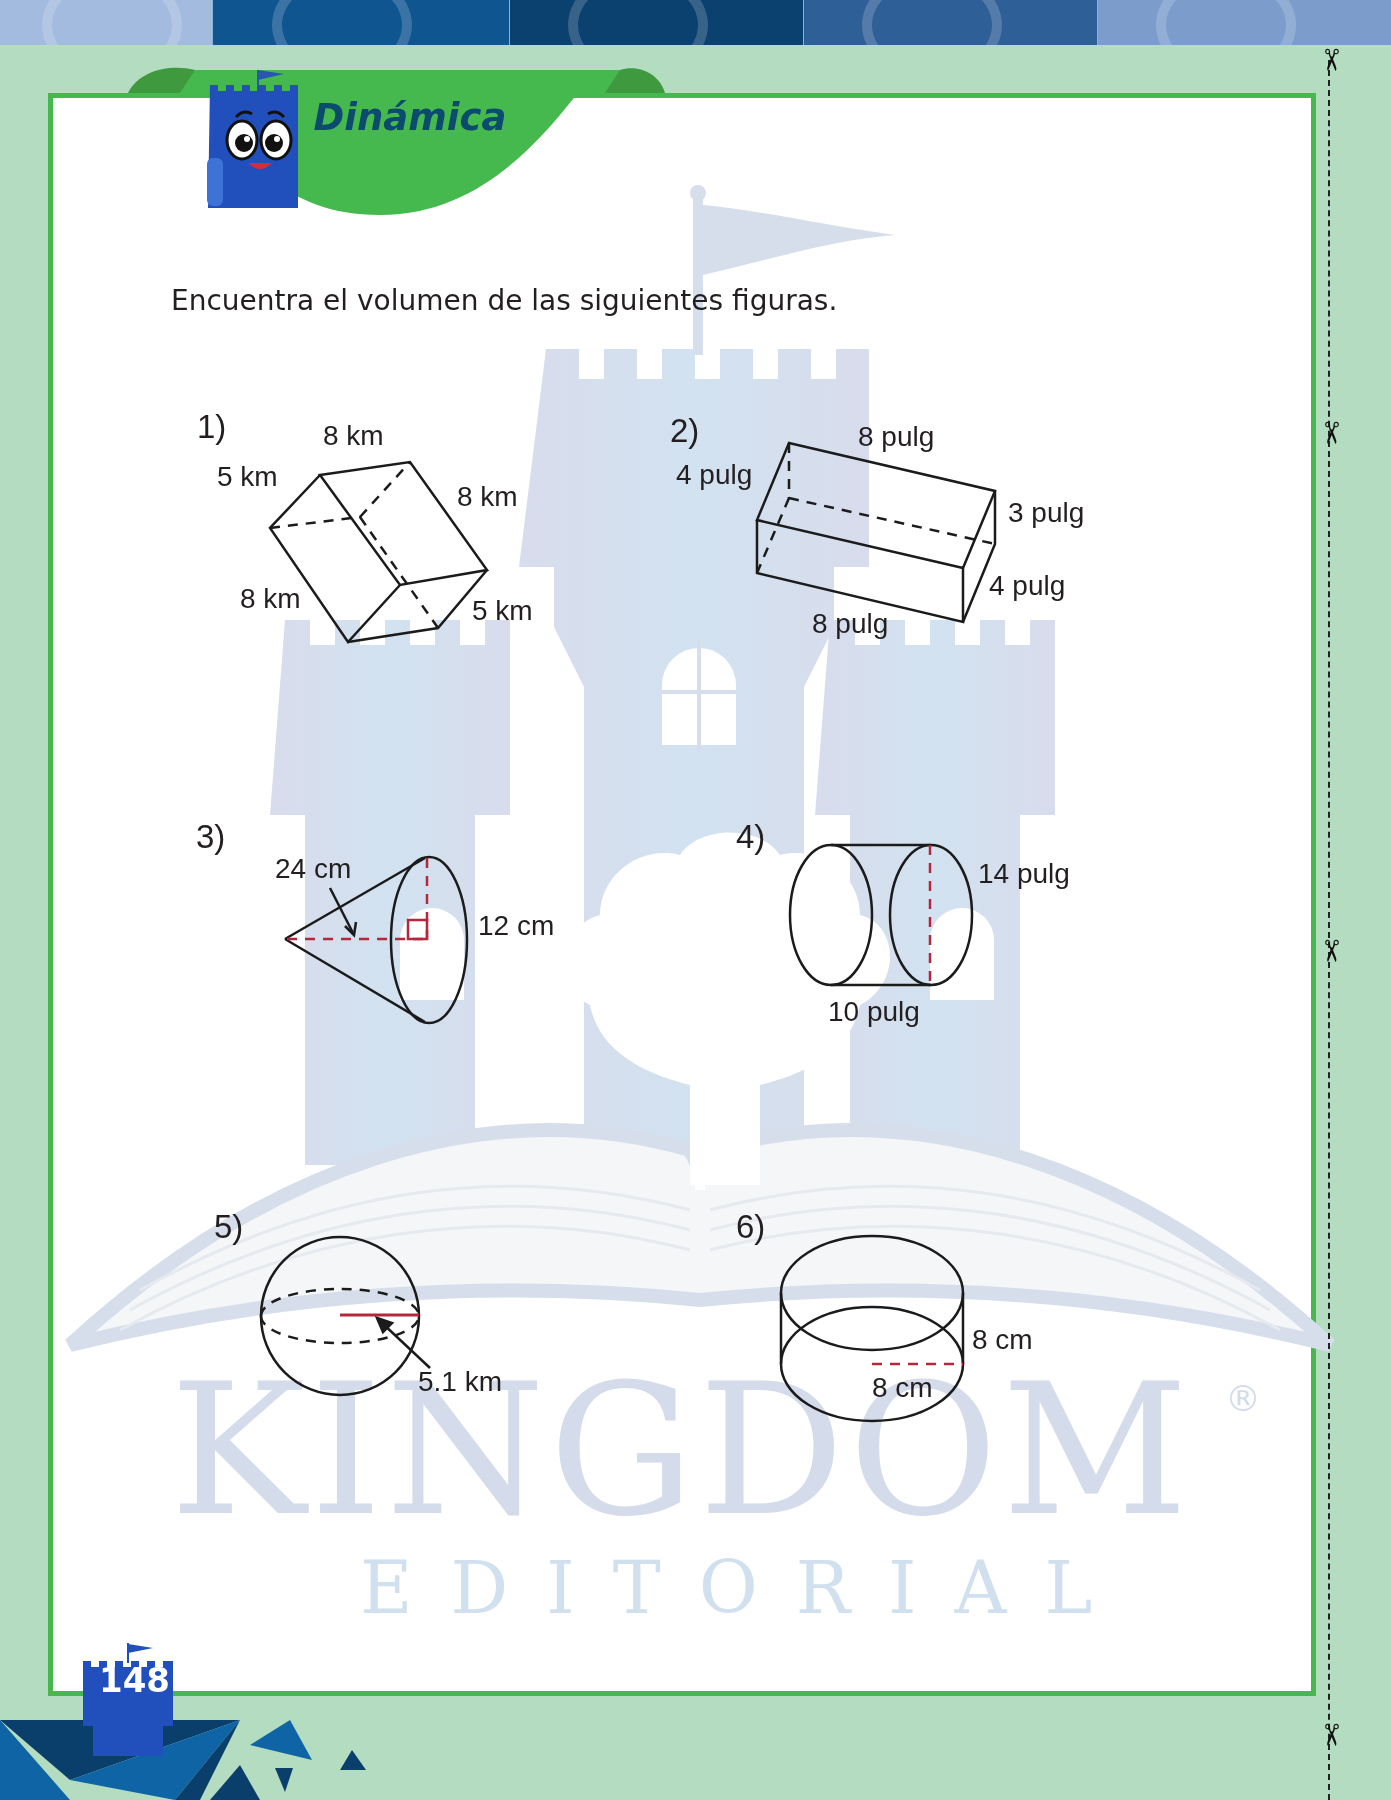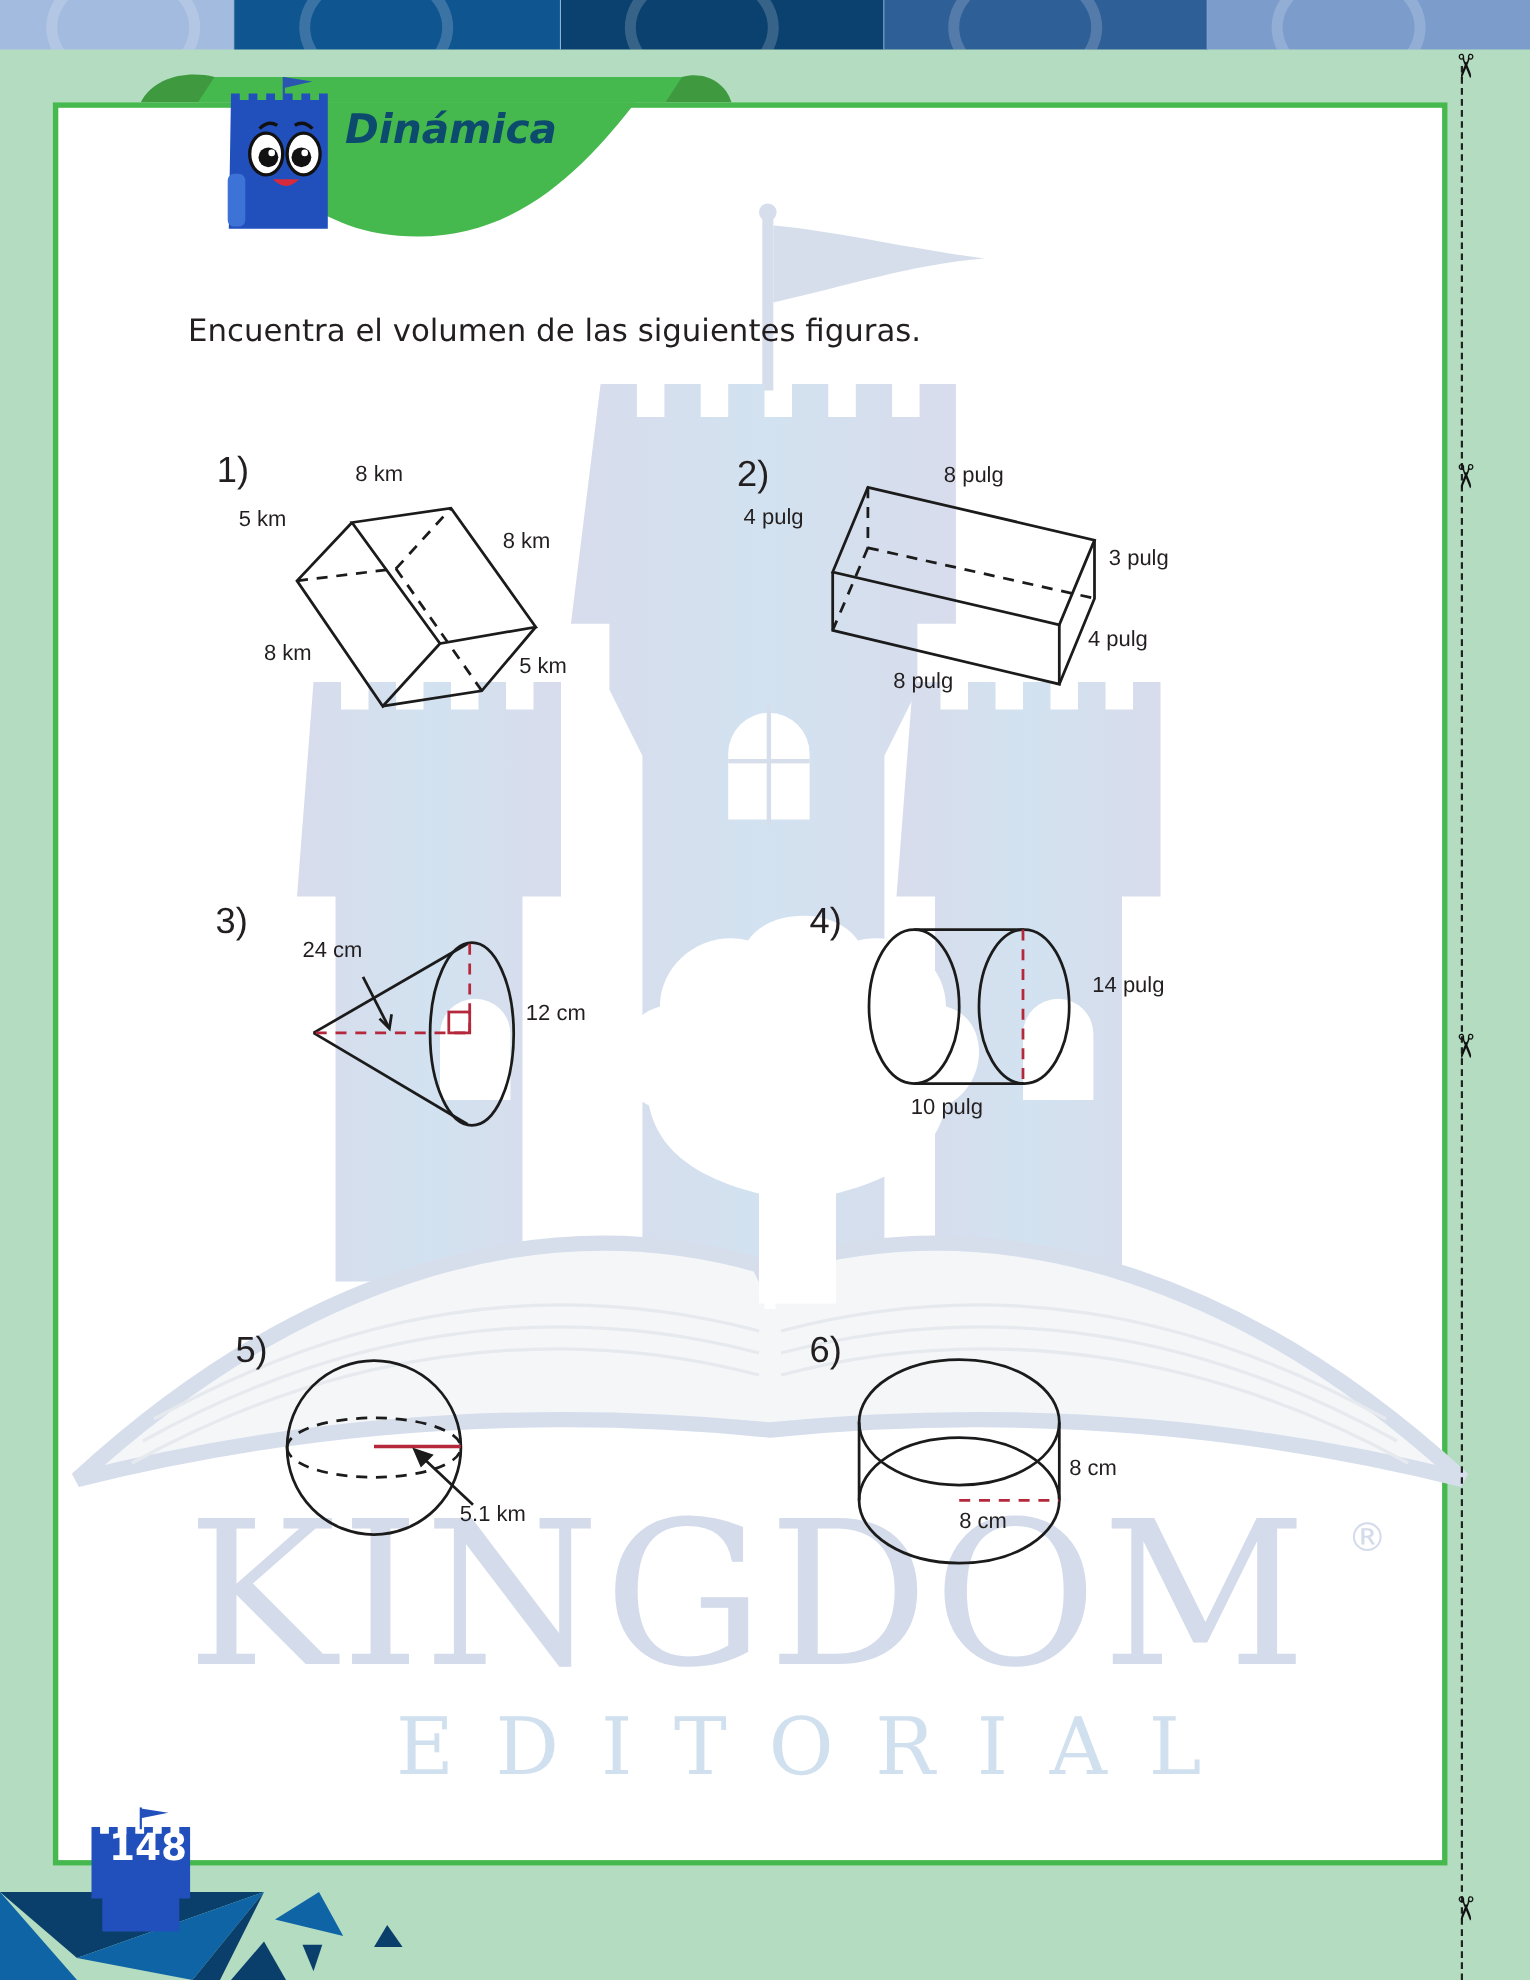--- a/index.html
+++ b/index.html
@@ -5,21 +5,21 @@
   html, body { margin:0; padding:0; }
   body { width:1391px; height:1800px; position:relative; overflow:hidden; background:#b3dcc0; font-family:"DejaVu Sans", sans-serif; }
   .banner { position:absolute; left:0; top:0; width:1391px; height:45px; display:flex; }
   .banner .panel { height:45px; border-right:1px solid #8fb0d8; position:relative; overflow:hidden; }
   .banner .panel::after { content:""; position:absolute; left:20%; top:-30px; width:120px; height:90px; border-radius:50%; border:10px solid rgba(255,255,255,0.18); }
   .frame { position:absolute; left:48px; top:93px; width:1258px; height:1593px; background:#fff; border:5px solid #45b94d; }
   .wm { position:absolute; left:0; top:0; width:1391px; height:1800px; pointer-events:none; }
   .header-tab { position:absolute; left:0; top:0; }
   .title { position:absolute; left:300px; top:95px; color:#0c4a6e; font-family:"DejaVu Sans", sans-serif; font-weight:bold; font-style:italic; font-size:37px; line-height:46px; text-align:center; width:220px; }
   .instruction { position:absolute; left:171px; top:284px; font-family:"DejaVu Sans", sans-serif; font-size:28px; color:#231f20; }
-  .lbl { position:absolute; font-family:"Liberation Sans", sans-serif; font-size:20px; color:#231f20; white-space:nowrap; }
+  .lbl { position:absolute; font-family:"Liberation Sans", sans-serif; font-size:28px; color:#231f20; white-space:nowrap; }
   .num { position:absolute; font-family:"Liberation Sans", sans-serif; font-size:33px; color:#231f20; }
   .figs { position:absolute; left:0; top:0; width:1391px; height:1800px; }
   .kingdom { position:absolute; left:170px; top:1360px; font-family:"DejaVu Serif", serif; font-size:182px; letter-spacing:4px; color:#d4dbea; line-height:180px; }
   .reg { position:absolute; left:1225px; top:1378px; font-family:"DejaVu Sans", sans-serif; font-size:36px; color:#d4dbea; }
   .editorial { position:absolute; left:360px; top:1548px; font-family:"DejaVu Serif", serif; font-size:72px; letter-spacing:38px; color:#d0e0ee; line-height:80px; }
   .pagenum { position:absolute; left:83px; top:1643px; width:90px; height:115px; }
   .pagenum-text { position:absolute; left:83px; top:1660px; width:103px; text-align:center; color:#fff; font-weight:bold; font-size:34px; font-family:"DejaVu Sans", sans-serif; }
   .cutline { position:absolute; left:1328px; top:60px; width:0; height:1740px; border-left:2px dashed #222; }
   .scissors { position:absolute; left:1318px; font-size:30px; color:#111; line-height:30px; }
 </style>
@@ -173,21 +173,21 @@
 <div class="lbl" style="left:676px;top:459px;">4 pulg</div>
 <div class="lbl" style="left:1008px;top:497px;">3 pulg</div>
 <div class="lbl" style="left:989px;top:570px;">4 pulg</div>
 <div class="lbl" style="left:812px;top:608px;">8 pulg</div>
 
 <div class="num" style="left:196px;top:818px;">3)</div>
 <div class="lbl" style="left:275px;top:853px;">24 cm</div>
 <div class="lbl" style="left:478px;top:910px;">12 cm</div>
 
 <div class="num" style="left:736px;top:818px;">4)</div>
-<div class="lbl" style="left:978px;top:885px;margin-left:15px;">14 pulg</div>
+<div class="lbl" style="left:978px;top:858px;">14 pulg</div>
 <div class="lbl" style="left:828px;top:996px;">10 pulg</div>
 
 <div class="num" style="left:214px;top:1208px;">5)</div>
 <div class="lbl" style="left:418px;top:1366px;">5.1 km</div>
 
 <div class="num" style="left:736px;top:1208px;">6)</div>
 <div class="lbl" style="left:972px;top:1324px;">8 cm</div>
 <div class="lbl" style="left:872px;top:1372px;">8 cm</div>
 
 <svg style="position:absolute;left:0;top:1720px;" width="450" height="80">

